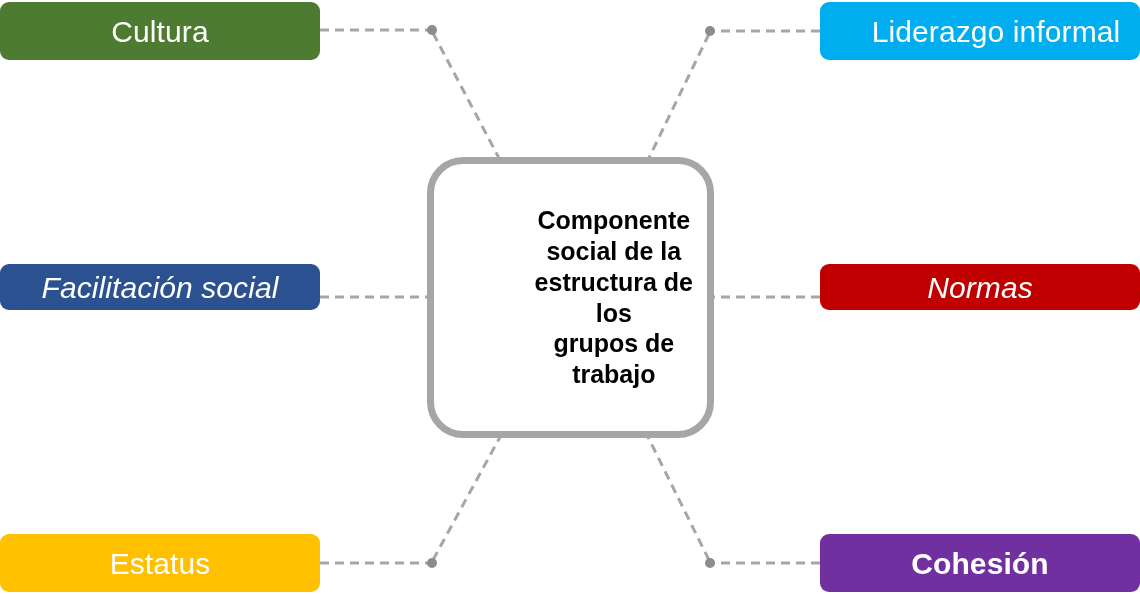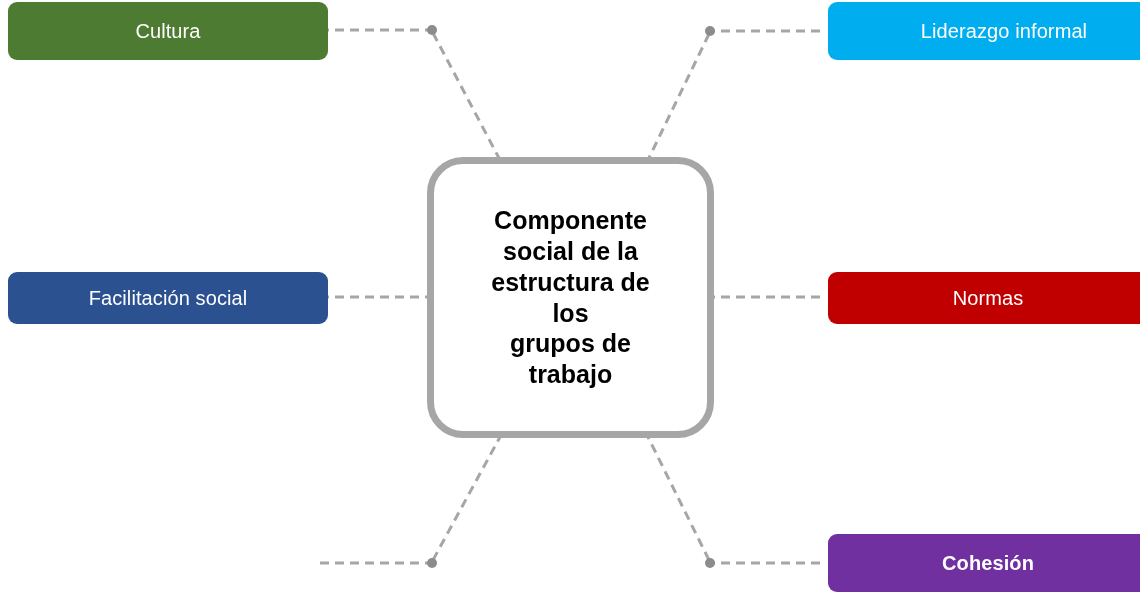--- a/index.html
+++ b/index.html
@@ -31,51 +31,50 @@
   
   .leaf {
     position: absolute;
     z-index: 2;
     display: flex;
     align-items: center;
     justify-content: center;
     box-sizing: border-box;
     border-radius: 9px;
     color: #ffffff;
-    font-size: 20px;
+    font-size: 30px;
     font-weight: 400;
     line-height: 1.1;
     letter-spacing: 0.1px;
     padding: 0 10px;
     text-align: center;
     white-space: nowrap;
-    margin-left: 8px;
   }
   .leaf-left  { left: 0px;   width: 320px; }
   .leaf-right { left: 820px; width: 320px; }
 
   .row-top    { top: 2px;   height: 58px; }
-  .row-mid    { top: 272px; height: 52px; }
+  .row-mid    { top: 264px; height: 46px; font-style: italic; }
   .row-bottom { top: 534px; height: 58px; }
 
   
   #central-node {
     position: absolute;
     z-index: 3;
     left: 427px;
     top: 157px;
     width: 287px;
     height: 281px;
     box-sizing: border-box;
     background: #ffffff;
     border: 7px solid #a6a6a6;
     border-radius: 36px;
     display: flex;
     align-items: center;
-    justify-content: center;
+    justify-content: flex-end;
     text-align: center;
   }
   #central-label {
     font-size: 25px;
     font-weight: bold;
     line-height: 1.23;
     color: #000000;
     white-space: pre-line;
     padding: 0 14px;
   }
@@ -130,18 +129,21 @@
   </div>
 
   <div class="leaf leaf-left row-mid" style="background:#2b5191;">
     <span>Facilitación social</span>
   </div>
 
   <div class="leaf leaf-right row-mid" style="background:#c00000;">
     <span>Normas</span>
   </div>
 
+  <div class="leaf leaf-left row-bottom" style="background:#ffc000;">
+    <span>Estatus</span>
+  </div>
 
   <div class="leaf leaf-right row-bottom" style="background:#7030a0;font-weight:bold;">
     <span>Cohesión</span>
   </div>
 
 </div>
 
 </body></html>

